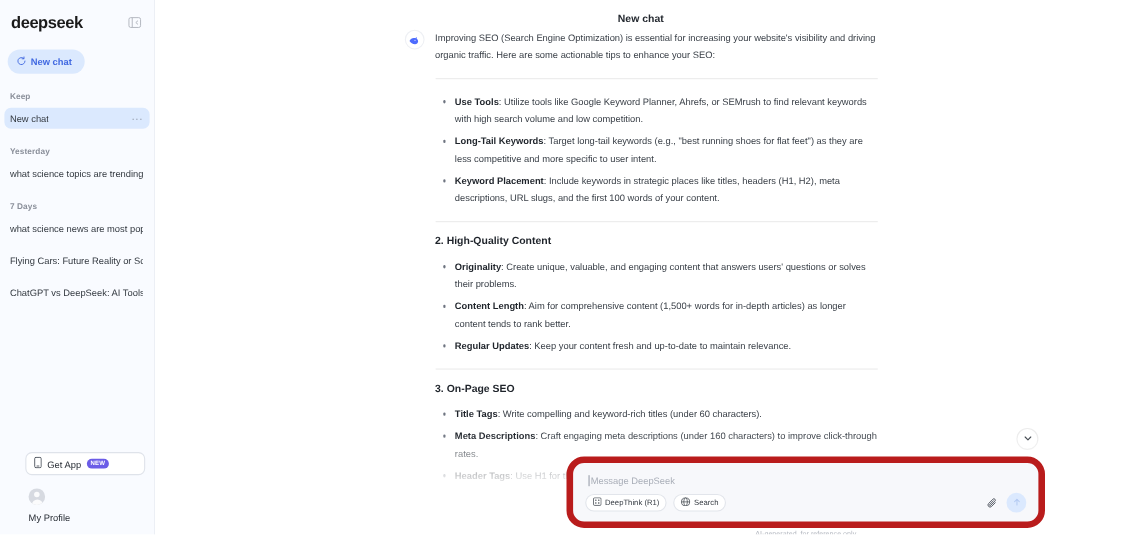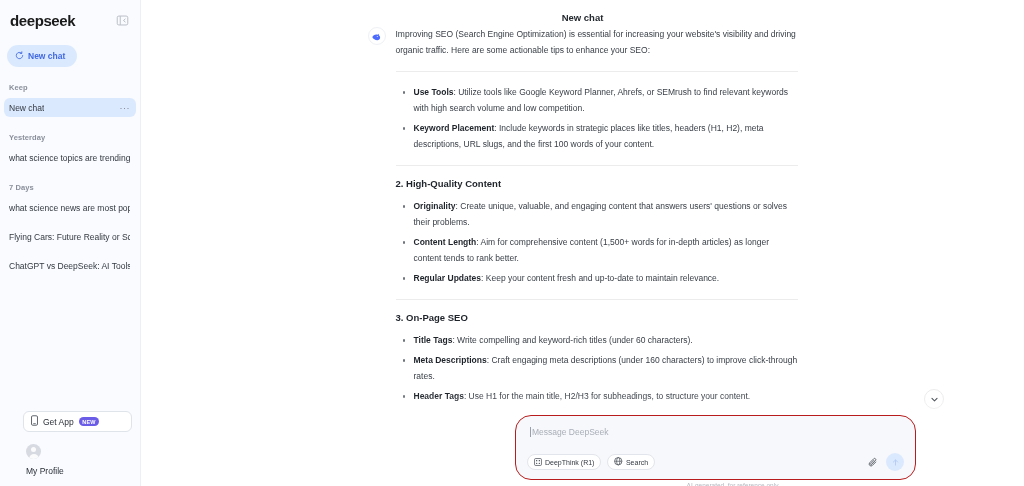--- a/index.html
+++ b/index.html
@@ -153,23 +153,23 @@
   }
 
   
   .fade {
     position: absolute; left: 0; right: 0; bottom: 0; height: 92px;
     background: linear-gradient(to bottom, rgba(255,255,255,0) 0%, #ffffff 55%);
     z-index: 6; pointer-events: none;
   }
   .composer {
     position: absolute; left: 374px; top: 415px;
-    width: 401px; height: 65px;
+    width: 435px; height: 65px;
     background: #f7f8fb;
-    border: 1px solid #b91c1c;
+    border: 6px solid #b91c1c;
     border-radius: 16px;
     z-index: 7;
   }
   .composer-input {
     padding: 11px 14px 0 14px;
     font-size: 8.5px; color: #a9aeb8;
     display: flex; align-items: center;
   }
   .caret {
     width: 1px; height: 10px; background: #9aa0ab; margin-right: 1px;
@@ -284,20 +284,21 @@
             <circle cx="11.4" cy="10.1" r="0.95" fill="#ffffff"></circle>
           </svg>
         </div>
 
         <div class="para">Improving SEO (Search Engine Optimization) is essential for increasing your website's visibility and driving organic traffic. Here are some actionable tips to enhance your SEO:</div>
 
         <hr class="sep">
 
         <ul class="bullets">
           <li><b>Use Tools</b><span>: Utilize tools like Google Keyword Planner, Ahrefs, or SEMrush to find relevant keywords with high search volume and low competition.</span></li>
+          <li><b>Long-Tail Keywords</b><span>: Target long-tail keywords (e.g., "best running shoes for flat feet") as they are less competitive and more specific to user intent.</span></li>
           <li><b>Keyword Placement</b><span>: Include keywords in strategic places like titles, headers (H1, H2), meta descriptions, URL slugs, and the first 100 words of your content.</span></li>
         </ul>
 
         <hr class="sep">
 
         <h3 class="sec">2. High-Quality Content</h3>
         <ul class="bullets">
           <li><b>Originality</b><span>: Create unique, valuable, and engaging content that answers users' questions or solves their problems.</span></li>
           <li><b>Content Length</b><span>: Aim for comprehensive content (1,500+ words for in-depth articles) as longer content tends to rank better.</span></li>
           <li><b>Regular Updates</b><span>: Keep your content fresh and up-to-date to maintain relevance.</span></li>

